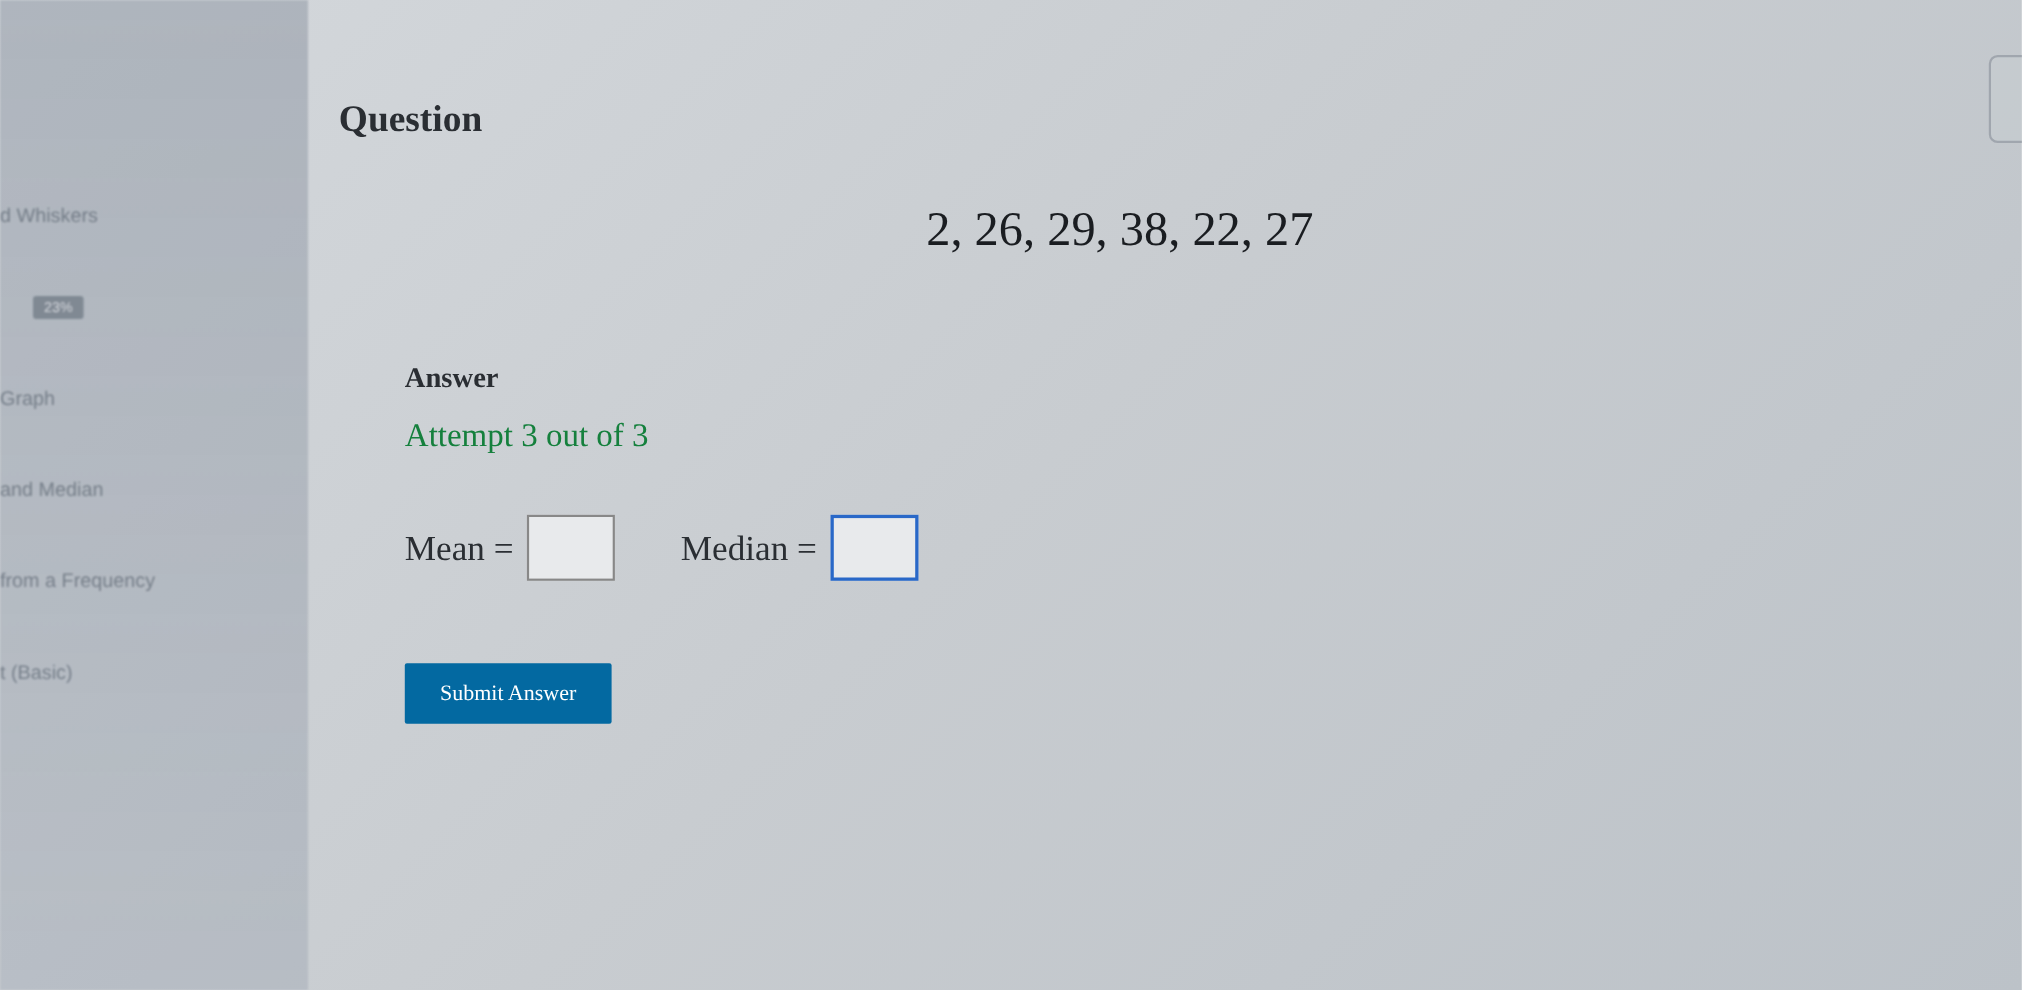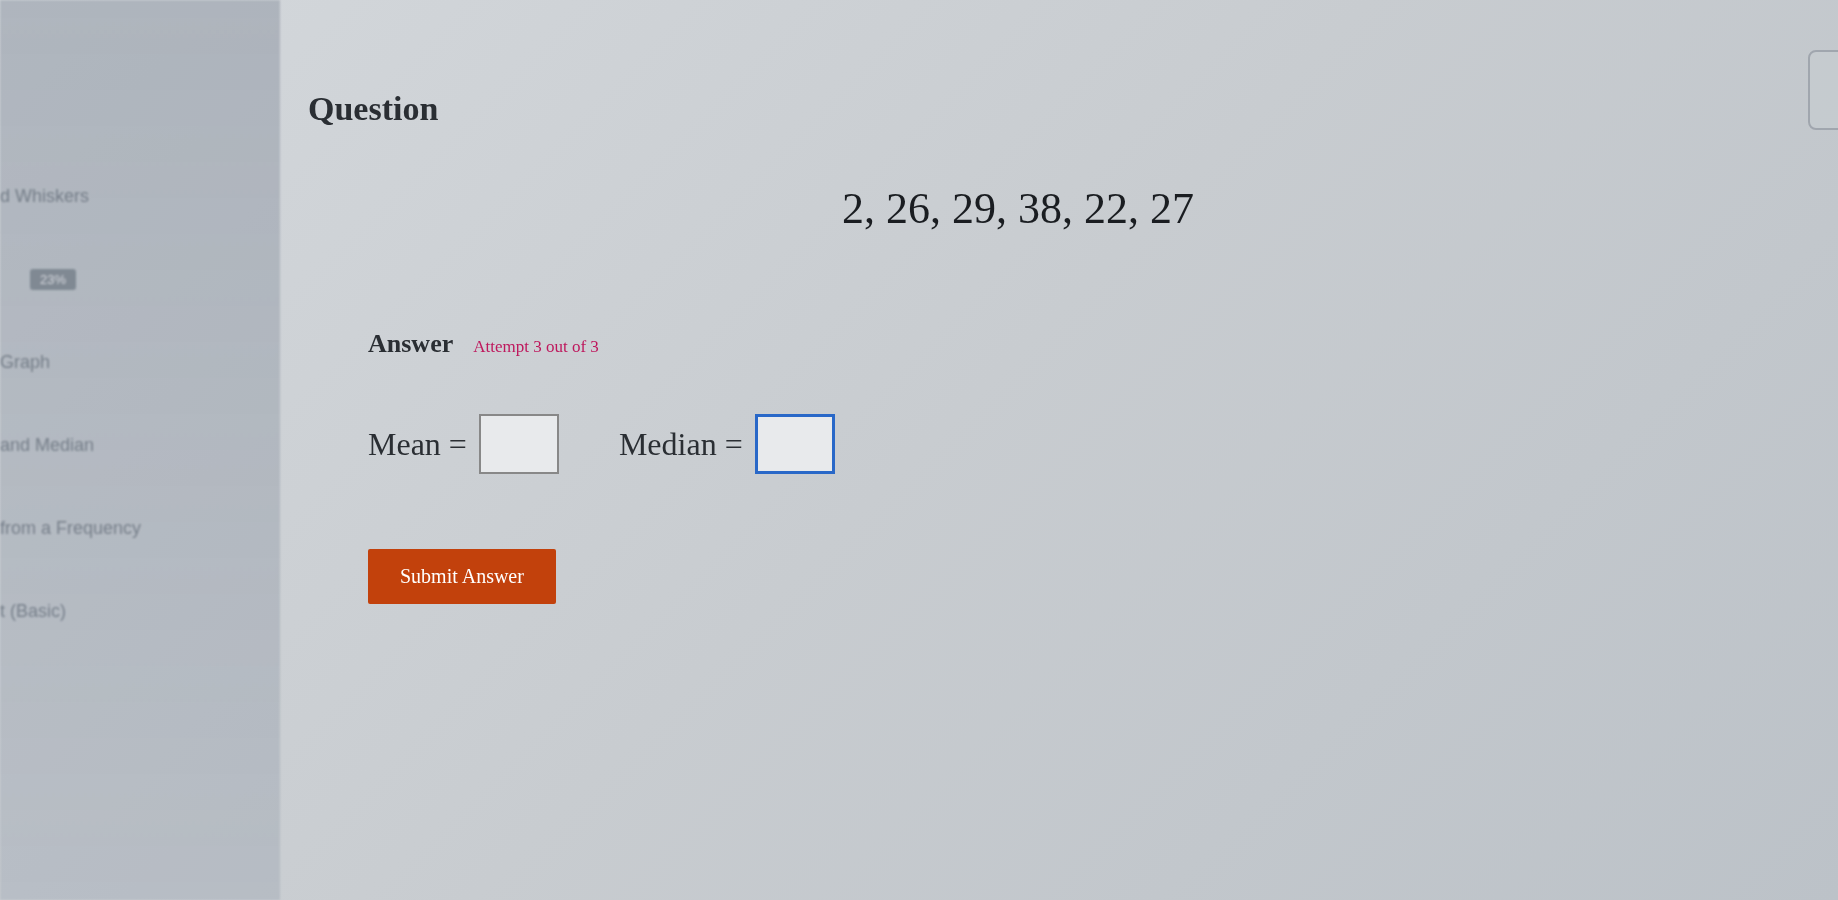--- a/index.html
+++ b/index.html
@@ -68,30 +68,31 @@
       margin-bottom: 95px;
       margin-left: -50px;
       font-weight: 500;
     }
     .answer-row {
       display: flex;
       align-items: baseline;
       gap: 20px;
       margin-left: 60px;
       margin-bottom: 55px;
+      flex-direction: column;
     }
     .answer-label {
       font-size: 26px;
       font-weight: bold;
       color: #2a2e33;
       font-family: Georgia, serif;
     }
     .attempt-text {
-      font-size: 17px;
-      color: #be185d;
+      font-size: 30px;
+      color: #15803d;
       font-family: Georgia, serif;
     }
     .input-row {
       display: flex;
       align-items: center;
       gap: 60px;
       margin-left: 60px;
       margin-bottom: 75px;
     }
     .input-group {
@@ -112,21 +113,21 @@
       font-size: 24px;
       text-align: center;
       font-family: Georgia, serif;
     }
     .answer-input.focused {
       border: 3px solid #2968c8;
       outline: none;
     }
     .submit-button {
       margin-left: 60px;
-      background: #c2410c;
+      background: #0369a1;
       color: #ffffff;
       border: none;
       padding: 16px 32px;
       font-size: 20px;
       font-family: Georgia, serif;
       cursor: pointer;
       border-radius: 2px;
     }
     .top-right-box {
       position: absolute;

